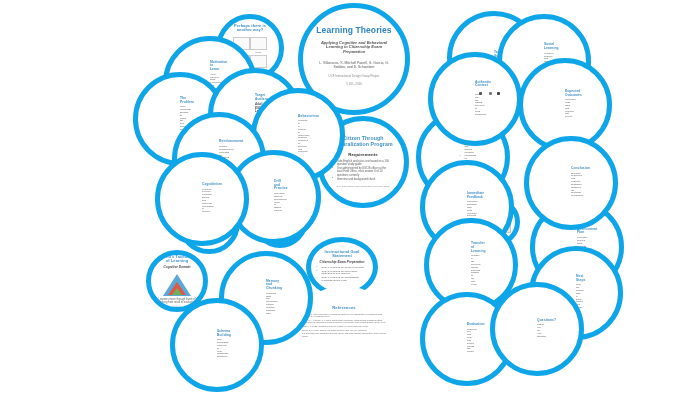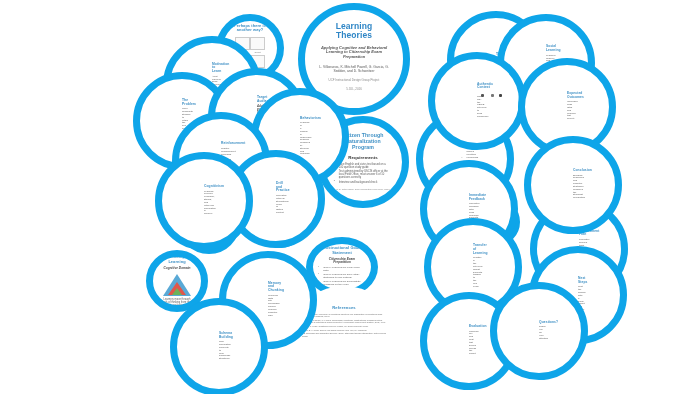--- a/index.html
+++ b/index.html
@@ -7,21 +7,21 @@
   body{
     width:700px;height:394px;background:#ffffff;
     font-family:"Liberation Sans", sans-serif;
     overflow:hidden;position:relative;
   }
   #canvas{position:absolute;inset:0;width:700px;height:394px;background:#fff;}
 
   .frame{
     position:absolute;
     border-radius:50%;
-    border:7px solid #0ea5e9;
+    border:5px solid #0ea5e9;
     background:#fff;
     box-sizing:border-box;
     display:flex;flex-direction:column;
     align-items:center;justify-content:center;
     text-align:center;
     overflow:hidden;
     padding:6%;
   }
   .frame.noring{border-color:transparent;}
 

